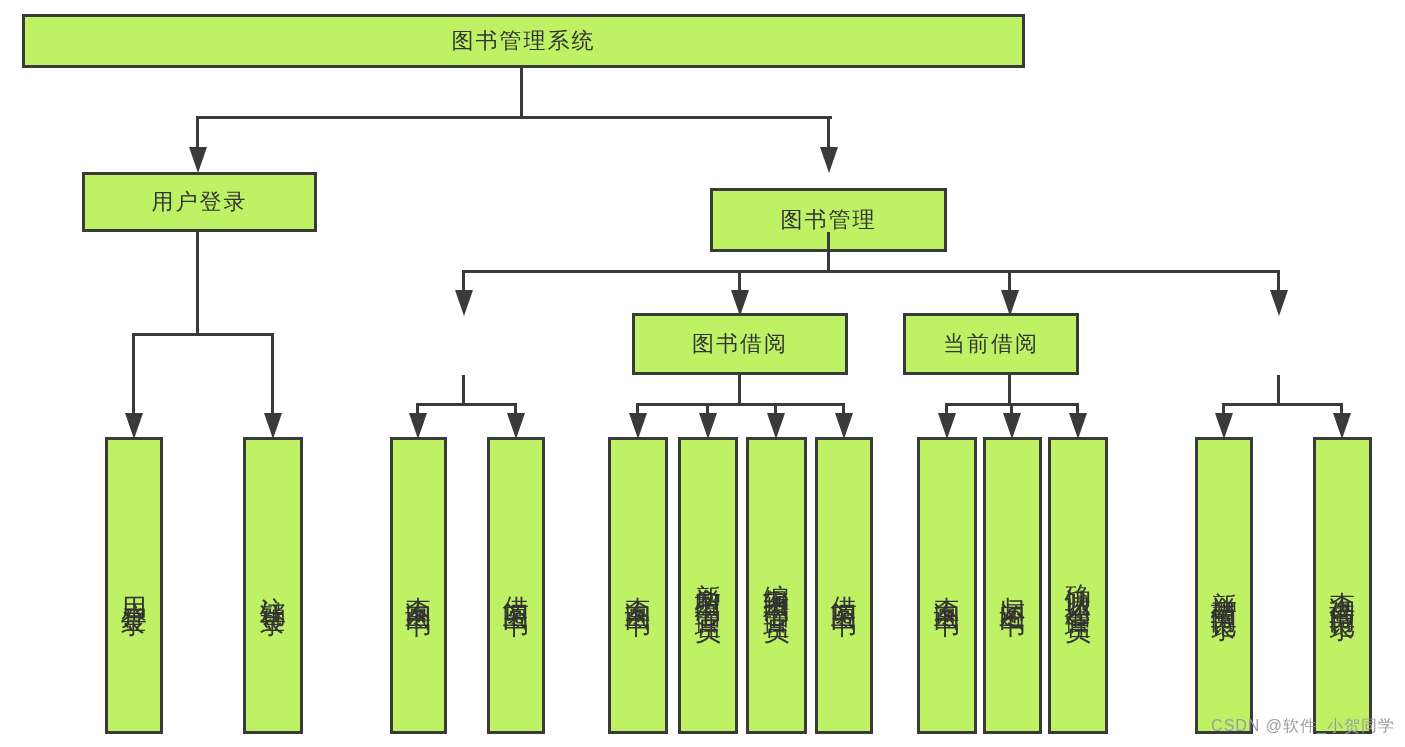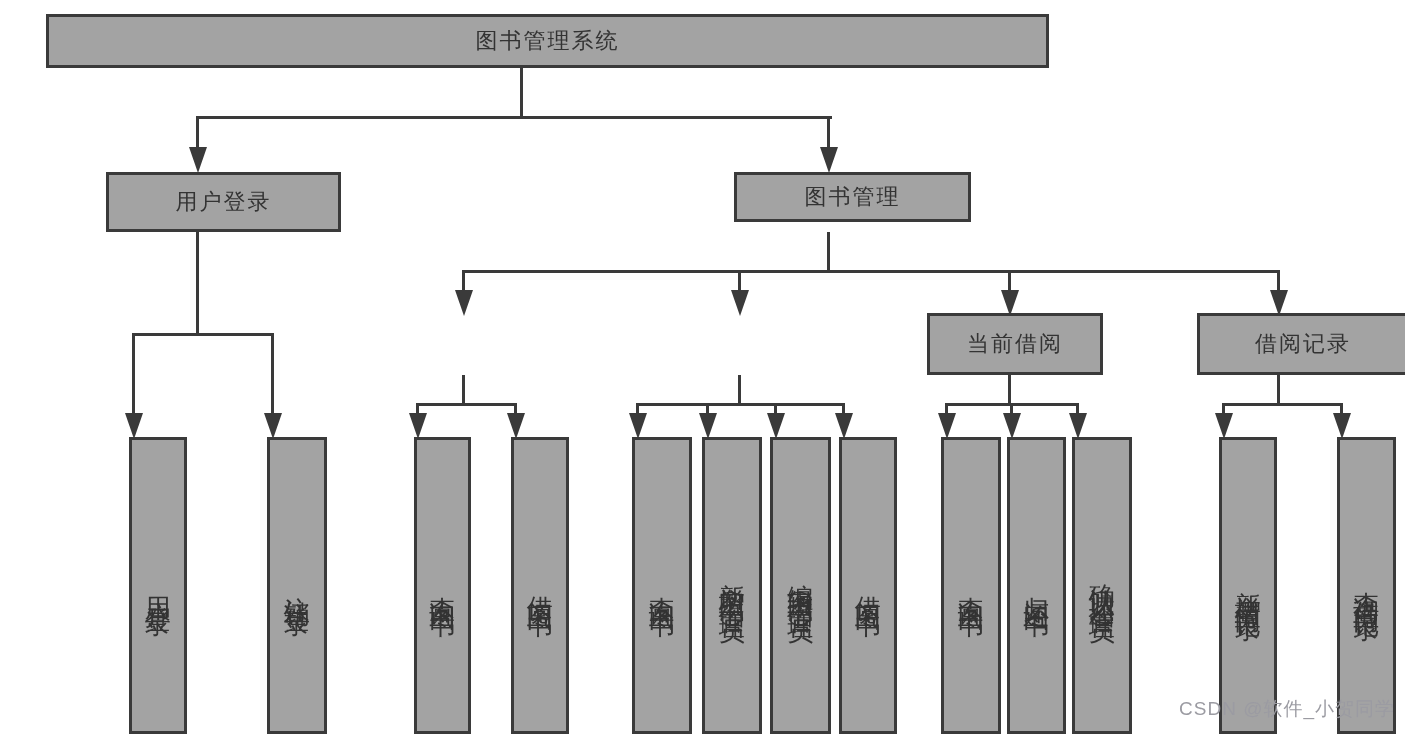--- a/index.html
+++ b/index.html
@@ -1,44 +1,44 @@
 <!DOCTYPE html>
 <html><head>
 <meta charset="utf-8">
 <style>
   * { margin:0; padding:0; box-sizing:border-box; }
   html,body { background:#ffffff; }
   body { font-family:"Liberation Sans", sans-serif; color:#333333; }
   .canvas { position:relative; width:1405px; height:747px; background:#ffffff; overflow:hidden; }
-  .node { position:absolute; border:3px solid #3a3a3a; background:#a3a3a3;
-          display:flex; align-items:center; justify-content:center;margin-left:24px; }
+  .node { position:absolute; border:3px solid #3a3a3a; background:#bef264;
+          display:flex; align-items:center; justify-content:center; }
   .hbox { font-size:22px; letter-spacing:2px; }
   .vbox { writing-mode:vertical-rl; text-orientation:mixed; font-size:26px;
           letter-spacing:5px; line-height:1.1; padding:2px 0; }
   .hline, .vline { position:absolute; background:#3a3a3a; }
   .hline { height:3px; }
   .vline { width:3px; }
   .arrow { position:absolute; width:0; height:0;
            border-left:9px solid transparent; border-right:9px solid transparent;
            border-top:26px solid #3a3a3a; }
-  .watermark { position:absolute; right:10px; top:696px; font-size:19px;
+  .watermark { position:absolute; right:10px; top:716px; font-size:16px;
                color:#9b9ba2; letter-spacing:1px; white-space:nowrap; }
 </style>
 </head>
 <body>
 
 <div class="canvas">
 
   <div class="node hbox" style="left:22px;top:14px;width:1003px;height:54px">图书管理系统</div>
 
   <div class="node hbox" style="left:82px;top:172px;width:235px;height:60px">用户登录</div>
-  <div class="node hbox" style="left:710px;top:172px;width:237px;height:50px">图书管理</div>
+  <div class="node hbox" style="left:710px;top:188px;width:237px;height:64px">图书管理</div>
 
+  <div class="node hbox" style="left:632px;top:313px;width:216px;height:62px">图书借阅</div>
   <div class="node hbox" style="left:903px;top:313px;width:176px;height:62px">当前借阅</div>
-  <div class="node hbox" style="left:1173px;top:313px;width:212px;height:62px">借阅记录</div>
 
   <div class="node vbox" style="left:105px;top:437px;width:58px;height:297px">用户登录</div>
   <div class="node vbox" style="left:243px;top:437px;width:60px;height:297px">注销登录</div>
 
   <div class="node vbox" style="left:390px;top:437px;width:57px;height:297px">查询图书</div>
   <div class="node vbox" style="left:487px;top:437px;width:58px;height:297px">借阅图书</div>
 
   <div class="node vbox" style="left:608px;top:437px;width:60px;height:297px">查询图书</div>
   <div class="node vbox" style="left:678px;top:437px;width:60px;height:297px">新增图书（管理员）</div>
   <div class="node vbox" style="left:746px;top:437px;width:61px;height:297px">编辑图书（管理员）</div>

